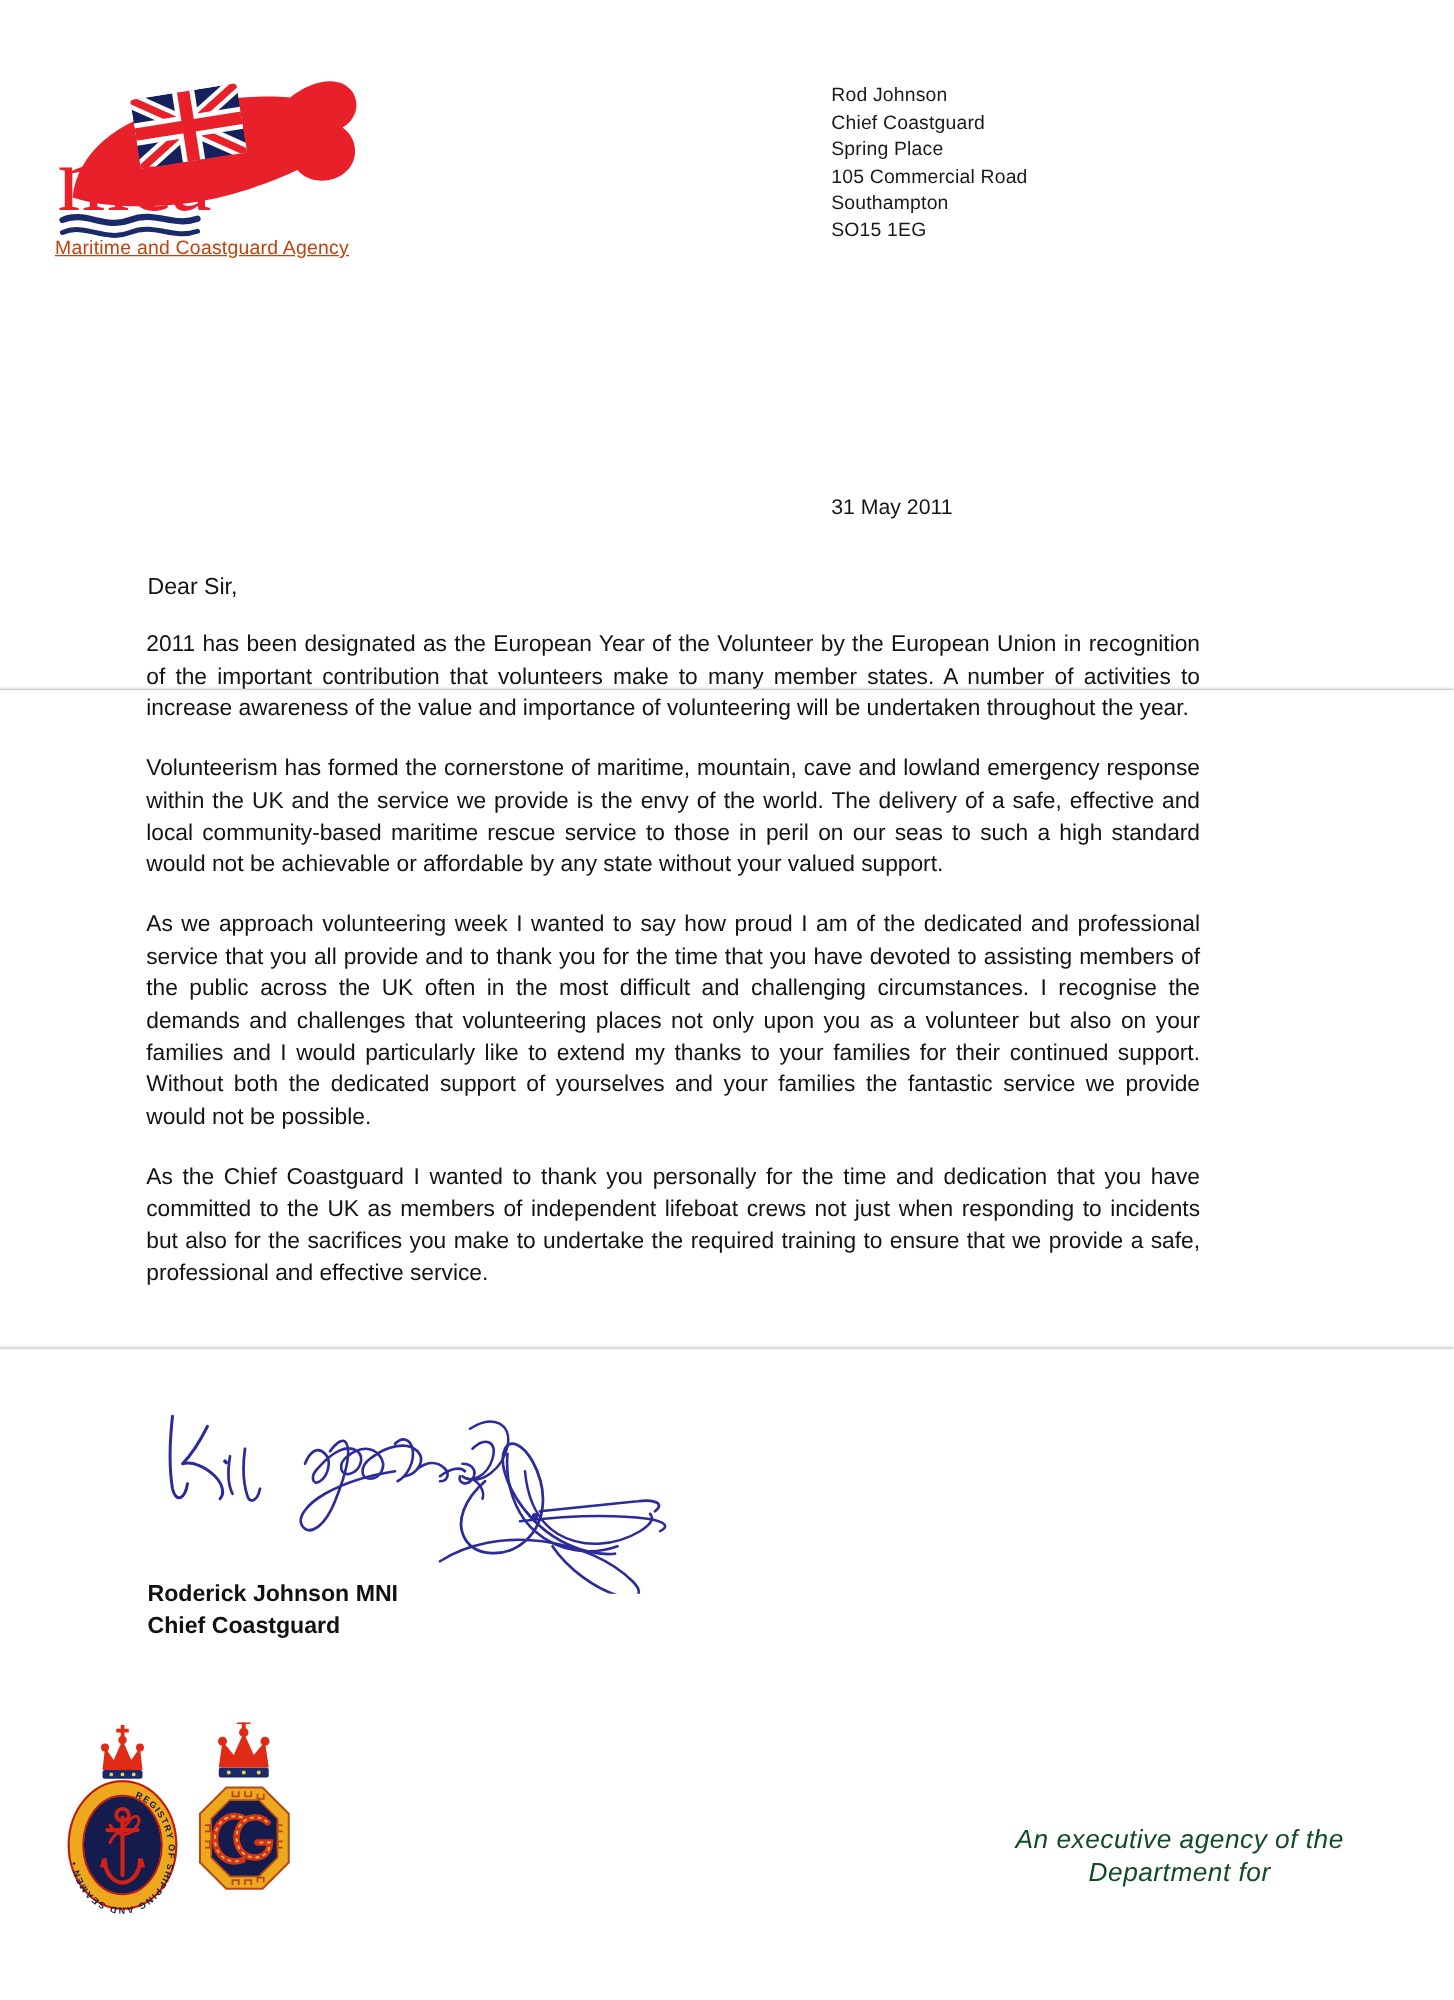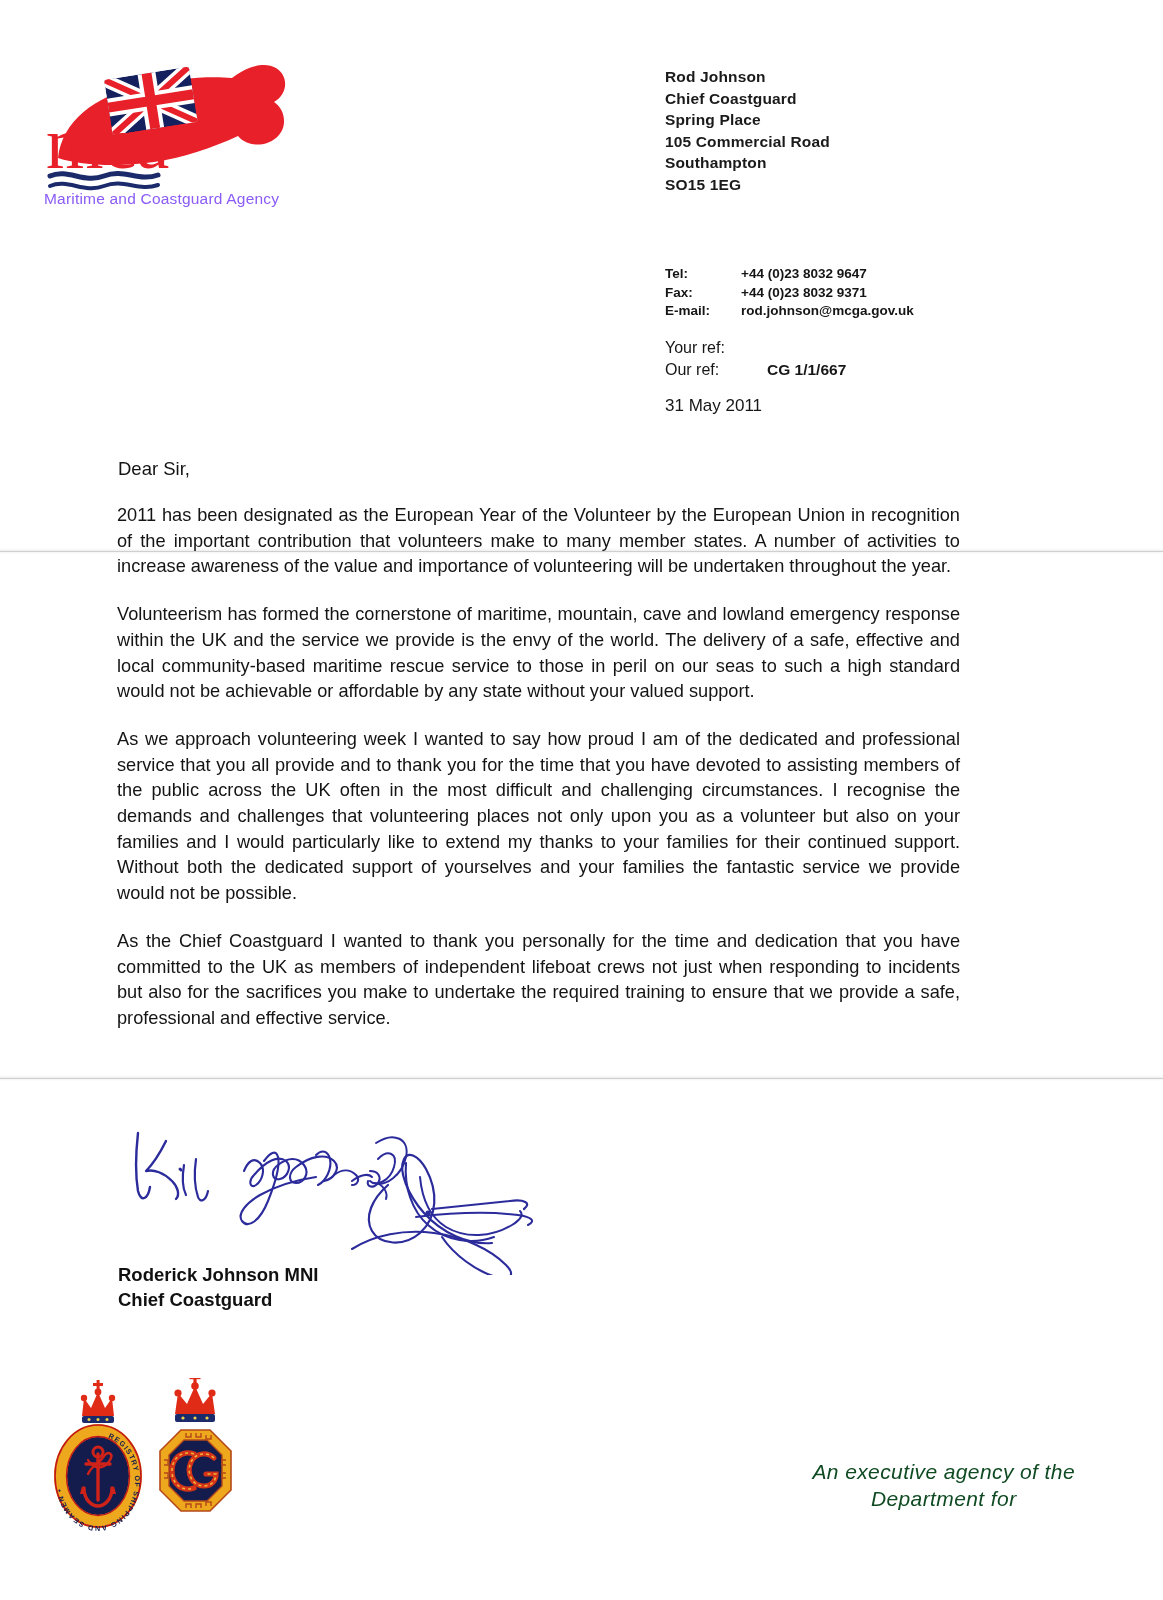--- a/index.html
+++ b/index.html
@@ -50,32 +50,33 @@
     position: relative;
     width: 300px;
     height: 150px;
   }
   .logo-svg { display: block; }
   .logo-caption {
     position: absolute;
     left: 2px;
     top: 140px;
     font-size: 15.5px;
-    color: #8b5cf6;
+    color: #c2410c;
     letter-spacing: 0.2px;
     white-space: nowrap;
+    text-decoration: underline;
   }
 
   
   .sender-address {
     position: absolute;
     left: 665px;
     top: 66px;
     font-size: 15.5px;
-    font-weight: bold;
+    font-weight: normal;
     line-height: 21.5px;
     color: #1a1a1a;
     letter-spacing: 0.15px;
   }
 
   .recipient-address {
     position: absolute;
     left: 102px;
     top: 268px;
     font-size: 19px;
@@ -235,45 +236,21 @@
   <div class="sender-address">
     <div class="line">Rod Johnson</div>
     <div class="line">Chief Coastguard</div>
     <div class="line">Spring Place</div>
     <div class="line">105 Commercial Road</div>
     <div class="line">Southampton</div>
     <div class="line">SO15 1EG</div>
   </div>
 
 
-  <div class="contact-table">
-    <div class="row">
-      <span class="k">Tel:</span>
-      <span class="v">+44 (0)23 8032 9647</span>
-    </div>
-    <div class="row">
-      <span class="k">Fax:</span>
-      <span class="v">+44 (0)23 8032 9371</span>
-    </div>
-    <div class="row">
-      <span class="k">E-mail:</span>
-      <span class="v">rod.johnson@mcga.gov.uk</span>
-    </div>
-  </div>
-
-  <div class="refs">
-    <div class="row">
-      <span class="k">Your ref:</span>
-      <span class="v"></span>
-    </div>
-    <div class="row">
-      <span class="k">Our ref:</span>
-      <span class="v">CG 1/1/667</span>
-    </div>
-  </div>
+
 
   <div class="letter-date">31 May 2011</div>
 
   <div class="salutation">Dear Sir,</div>
 
   <div class="body-text">
     <p>2011 has been designated as the European Year of the Volunteer by the European Union in recognition of the important contribution that volunteers make to many member states.  A number of activities to increase awareness of the value and importance of volunteering will be undertaken throughout the year.</p>
     <p>Volunteerism has formed the cornerstone of maritime, mountain, cave and lowland emergency response within the UK and the service we provide is the envy of the world.  The delivery of a safe, effective and local community-based maritime rescue service to those in peril on our seas to such a high standard would not be achievable or affordable by any state without your valued support.</p>
     <p>As we approach volunteering week I wanted to say how proud I am of the dedicated and professional service that you all provide and to thank you for the time that you have devoted to assisting members of the public across the UK often in the most difficult and challenging circumstances.  I recognise the demands and challenges that volunteering places not only upon you as a volunteer but also on your families and I would particularly like to extend my thanks to your families for their continued support.  Without both the dedicated support of yourselves and your families the fantastic service we provide would not be possible.</p>
     <p>As the Chief Coastguard I wanted to thank you personally for the time and dedication that you have committed to the UK as members of independent lifeboat crews not just when responding to incidents but also for the sacrifices you make to undertake the required training to ensure that we provide a safe, professional and effective service.</p>

